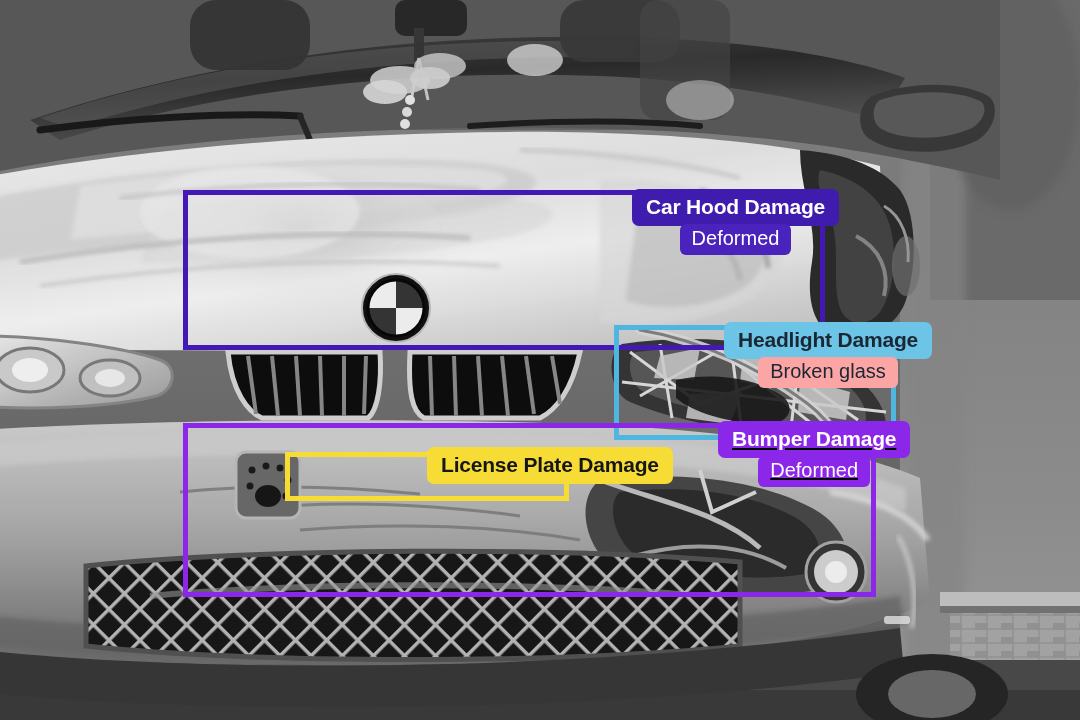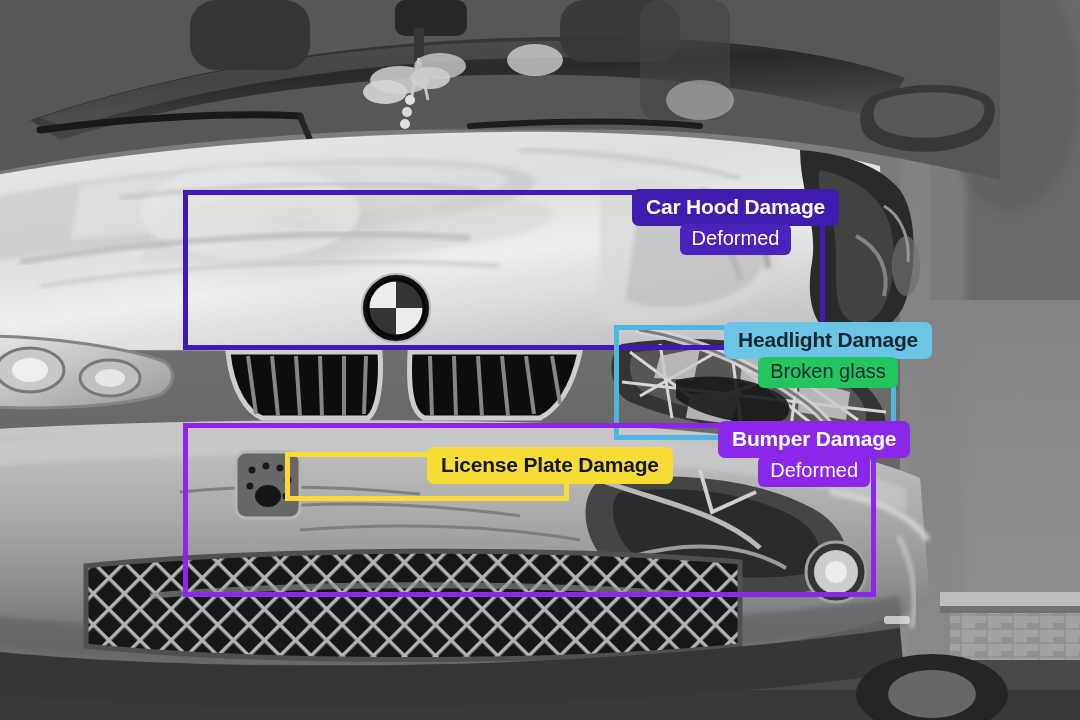--- a/index.html
+++ b/index.html
@@ -53,21 +53,21 @@
     font-size: 20px;
     font-weight: normal;
     padding: 4px 12px 6px 12px;
     border-radius: 6px;
     white-space: nowrap;
     line-height: 1.05;
     margin-top: -2px;
   }
   .lg-hood   { left: 632px; top: 189px; }
   .lg-head   { left: 724px; top: 322px; }
-  .lg-bumper { left: 718px; top: 421px; }
+  .lg-bumper { left: 718px; top: 421px; text-decoration: underline; }
   .lg-plate  { left: 396px; top: 447px; margin-left: 31px; }
 
   .box-hood   { left: 183px;  top: 190px;  width: 642px; height: 160px; }
   .box-head   { left: 614px;  top: 325px;  width: 282px; height: 115px; }
   .box-bumper { left: 183px;  top: 423px;  width: 693px; height: 174px; }
   .box-plate  { left: 285px;  top: 452px;  width: 284px; height: 49px;  }
 </style>
 </head>
 <body>
 
@@ -379,21 +379,21 @@
   <div class="bbox box-bumper" id="bb2" style="border: 5px solid rgb(139, 39, 232);"></div>
   <div class="bbox box-plate" id="bb3" style="border: 5px solid rgb(247, 220, 53);"></div>
 
   <div class="label-group lg-hood">
     <div class="label-main" id="lm0" style="background: rgb(63, 27, 174); color: rgb(255, 255, 255);">Car Hood Damage</div>
     <div class="label-sub" id="ls0" style="background: rgb(74, 34, 188); color: rgb(255, 255, 255);">Deformed</div>
   </div>
 
   <div class="label-group lg-head">
     <div class="label-main" id="lm1" style="background: rgb(108, 196, 230); color: rgb(27, 39, 51);">Headlight Damage</div>
-    <div class="label-sub" id="ls1" style="background: #22c55e; color: rgb(27, 39, 51);">Broken glass</div>
+    <div class="label-sub" id="ls1" style="background: #fca5a5; color: rgb(27, 39, 51);">Broken glass</div>
   </div>
 
   <div class="label-group lg-bumper">
     <div class="label-main" id="lm2" style="background: rgb(139, 39, 232); color: rgb(255, 255, 255);">Bumper Damage</div>
     <div class="label-sub" id="ls2" style="background: rgb(139, 39, 232); color: rgb(255, 255, 255);">Deformed</div>
   </div>
 
   <div class="label-group lg-plate">
     <div class="label-main" id="lm3" style="background: rgb(247, 220, 53); color: rgb(21, 22, 26);">License Plate Damage</div>
   </div>

